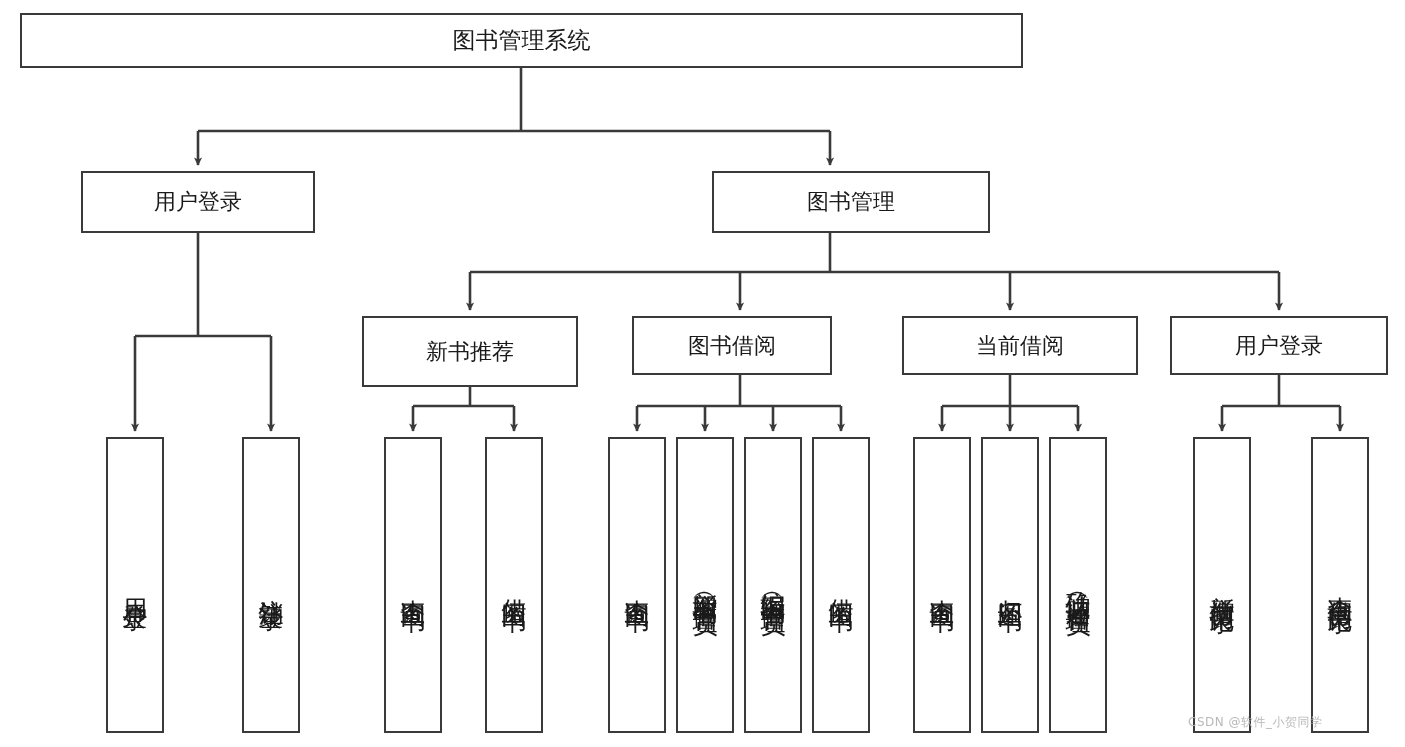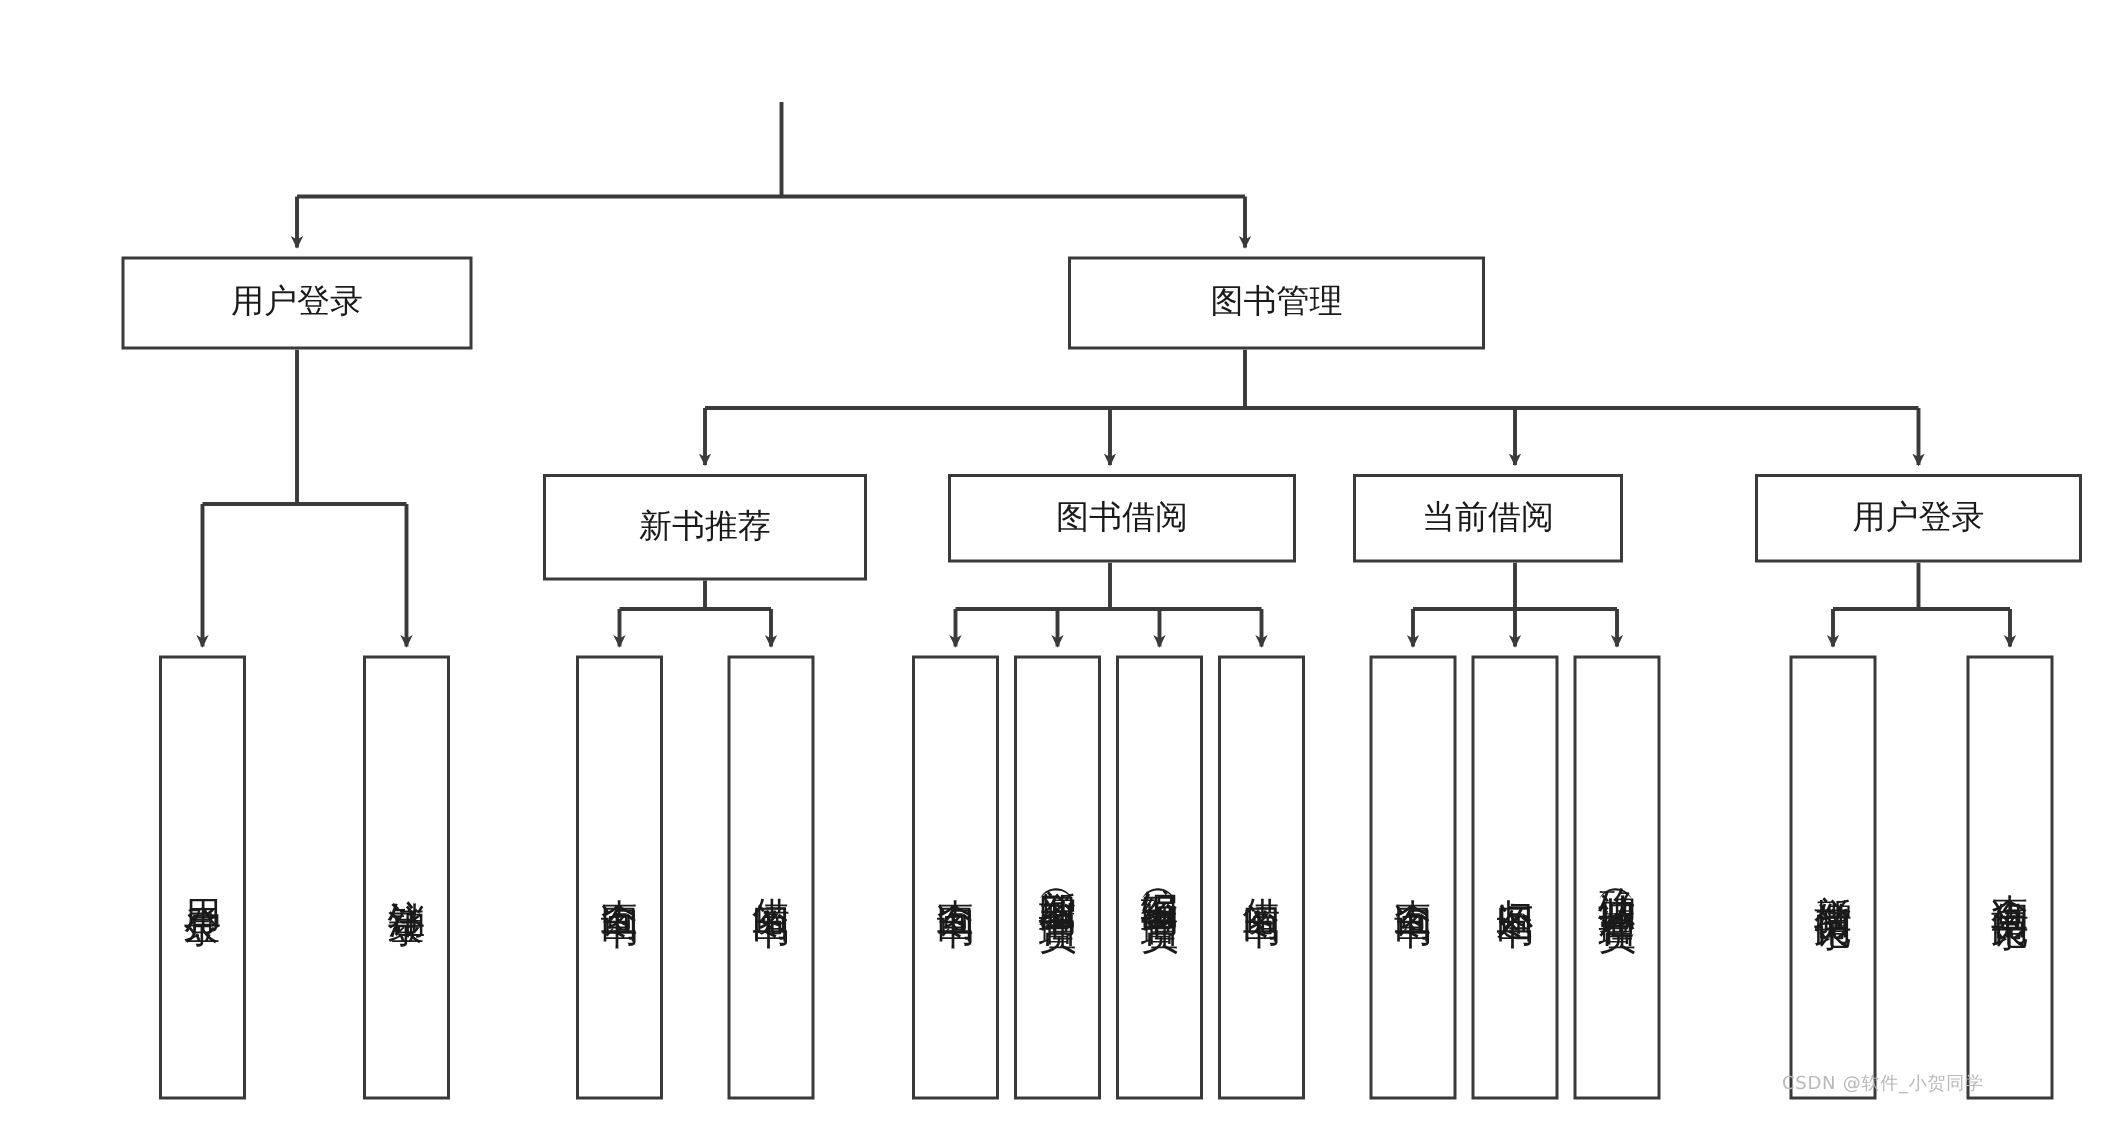--- a/index.html
+++ b/index.html
@@ -120,35 +120,38 @@
       <path d="M1010,406 L1010,431" marker-end="url(#arrow)"></path>
       <path d="M1078,406 L1078,431" marker-end="url(#arrow)"></path>
 
       <path d="M1279,375 L1279,406"></path>
       <path d="M1222,406 L1340,406"></path>
       <path d="M1222,406 L1222,431" marker-end="url(#arrow)"></path>
       <path d="M1340,406 L1340,431" marker-end="url(#arrow)"></path>
     </g>
   </svg>
 
+  <div class="node h root" style="left:20px; top:13px; width:1003px; height:55px;">
+    <span class="label">图书管理系统</span>
+  </div>
 
   <div class="node h" style="left:81px; top:171px; width:234px; height:62px;">
     <span class="label">用户登录</span>
   </div>
   <div class="node h" style="left:712px; top:171px; width:278px; height:62px;">
     <span class="label">图书管理</span>
   </div>
 
   <div class="node h" style="left:362px; top:316px; width:216px; height:71px;">
     <span class="label">新书推荐</span>
   </div>
-  <div class="node h" style="left:632px; top:316px; width:232px; height:59px;">
+  <div class="node h" style="left:632px; top:316px; width:200px; height:59px;">
     <span class="label">图书借阅</span>
   </div>
-  <div class="node h" style="left:902px; top:316px; width:180px; height:59px;">
+  <div class="node h" style="left:902px; top:316px; width:236px; height:59px;">
     <span class="label">当前借阅</span>
   </div>
   <div class="node h" style="left:1170px; top:316px; width:218px; height:59px;">
     <span class="label">用户登录</span>
   </div>
 
   <div class="node v" style="left:106px; top:437px; width:58px; height:296px;">
     <span class="label">用户登录</span>
   </div>
   <div class="node v" style="left:242px; top:437px; width:58px; height:296px;">

